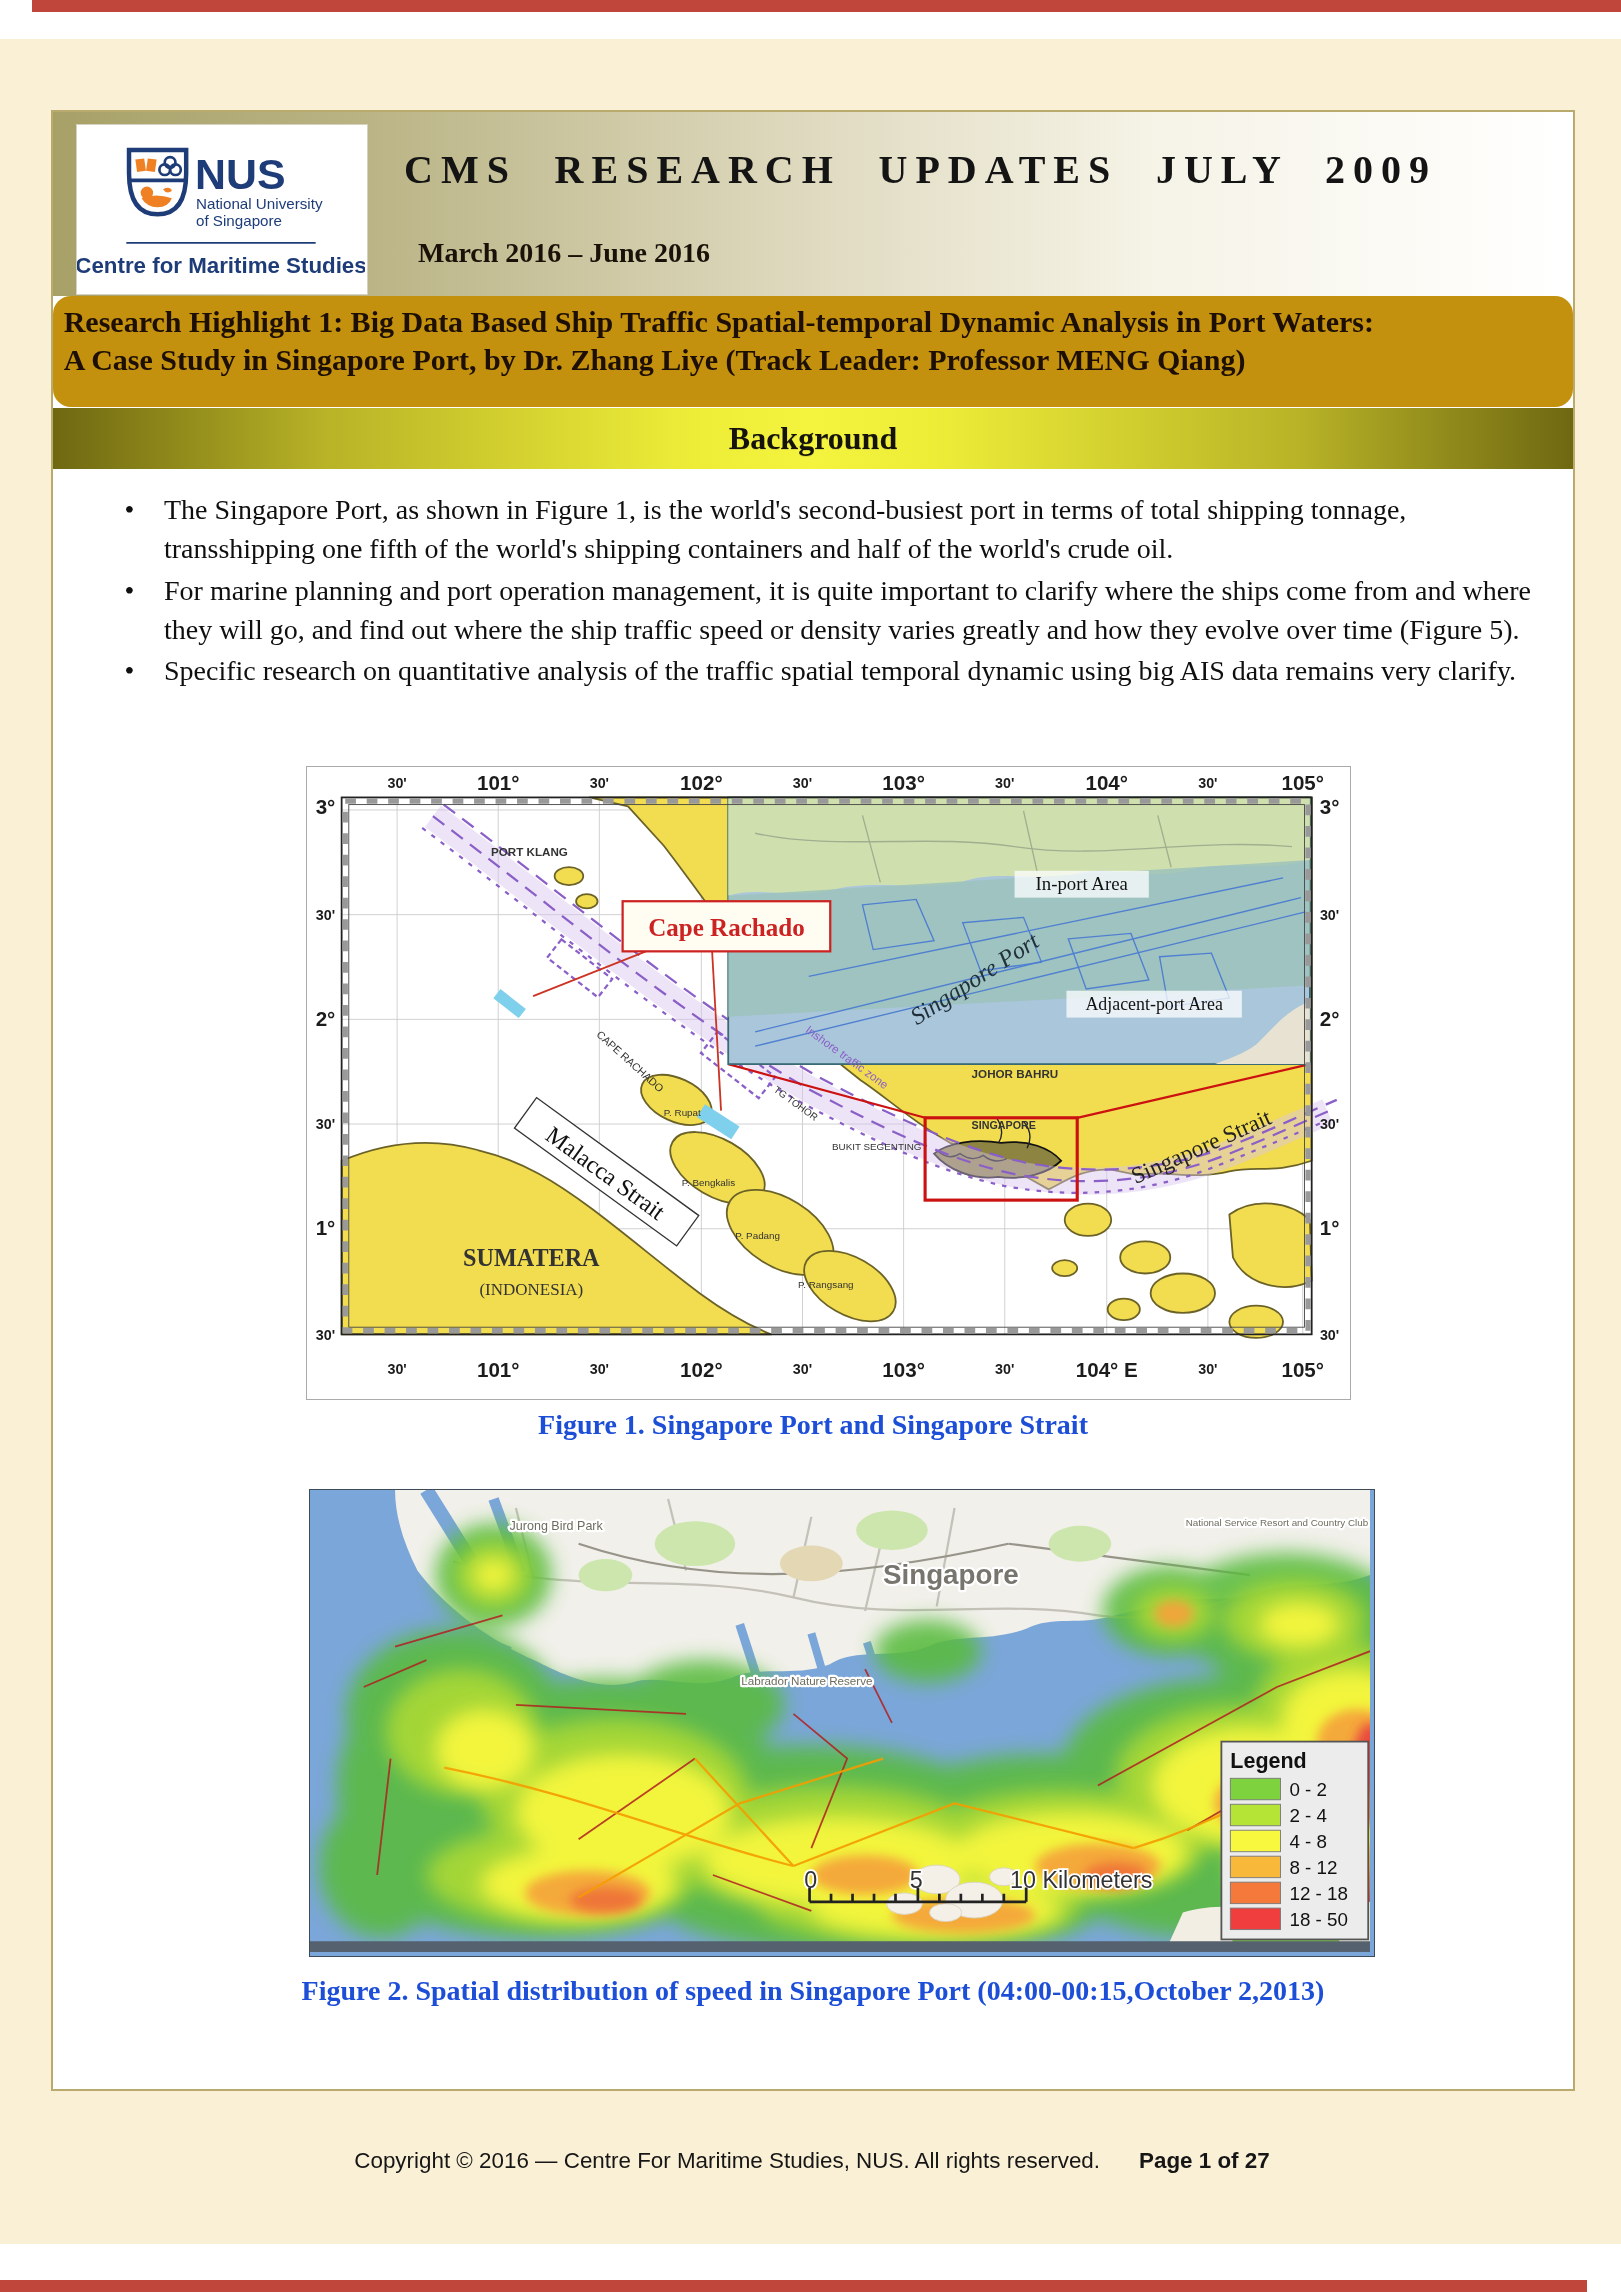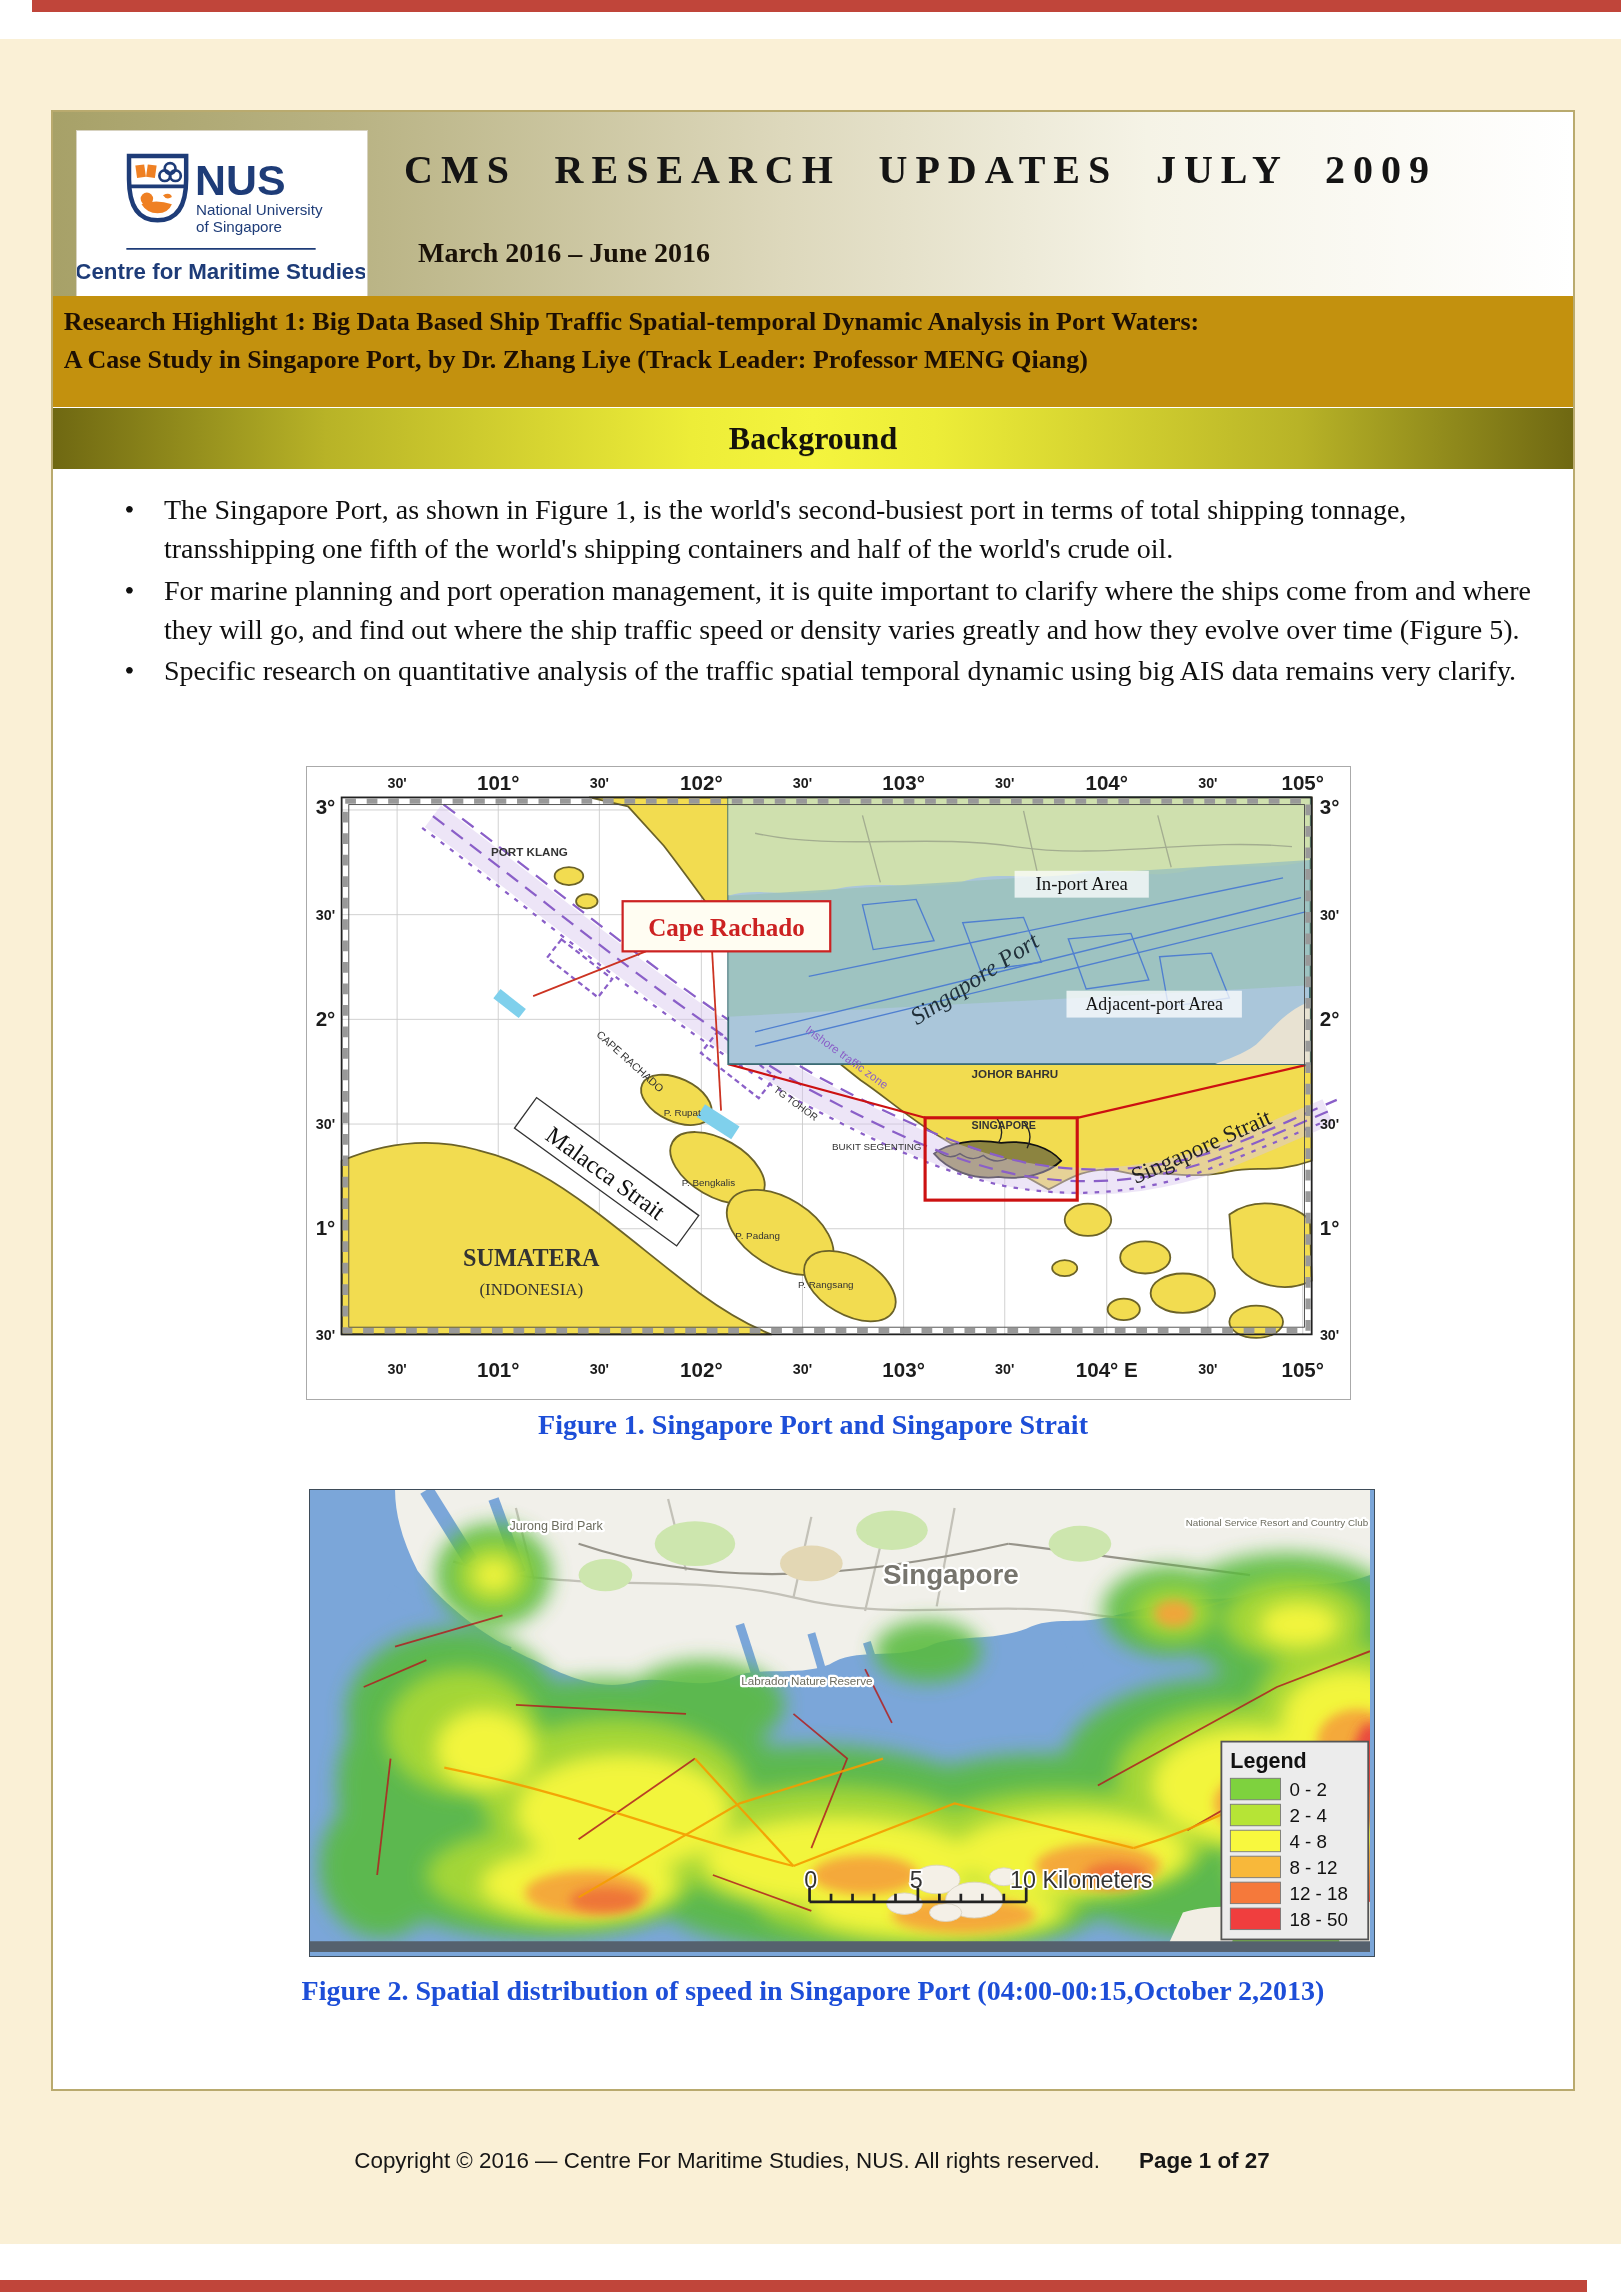--- a/index.html
+++ b/index.html
@@ -6,27 +6,27 @@
   .page{position:relative;width:1622px;height:2293px;background:#ffffff;overflow:hidden;
         font-family:"Liberation Serif",serif;}
   .bar{position:absolute;background:#c0453a;height:11.6px;}
   .bar.top{left:32px;top:0;width:1590px;}
   .bar.bottom{left:0;top:2280px;width:1587px;}
   .cream{position:absolute;left:0;top:39px;width:1622px;height:2205px;background:#faf0d6;}
   .content-box{position:absolute;left:51px;top:110px;width:1520px;height:1977px;
                background:#ffffff;border:2.7px solid #b9aa6e;}
   .header-band{position:absolute;left:0;top:0;width:100%;height:184px;
                background:linear-gradient(to right,#a7a168 0%,#b9b384 20%,#ddd8bc 48%,#f5f3e6 72%,#ffffff 100%);}
-  .logo-box{position:absolute;left:23px;top:18px;width:290px;height:169px;background:#ffffff;
+  .logo-box{position:absolute;left:23px;top:12px;width:290px;height:169px;background:#ffffff;
             border:0.9px solid #d7d2c0;text-decoration:underline;}
   .doc-title{position:absolute;left:351px;top:34px;font-size:40px;font-weight:bold;color:#141414;
              letter-spacing:8px;word-spacing:19.7px;white-space:nowrap;}
   .doc-subtitle{position:absolute;left:365px;top:125px;font-size:28px;font-weight:bold;color:#1a1208;}
   .highlight{position:absolute;left:0;top:184px;width:100%;height:111px;background:#c3910e;
-             color:#1d0f03;font-weight:bold;font-size:26px;line-height:38px;}
+             color:#1d0f03;font-weight:bold;font-size:30px;line-height:38px;border-radius:18px;}
   .highlight .inner{padding:7.2px 9px 0 10.7px;}
   .section-bar{position:absolute;left:0;top:296px;width:100%;height:61px;
       background:linear-gradient(to right,#6f6812 0%,#b8b327 18%,#eded38 42%,#f4f43e 50%,#eded38 58%,#b8b327 82%,#6f6812 100%);
       display:flex;align-items:center;justify-content:center;}
   .section-bar span{font-size:32px;font-weight:bold;color:#14120a;text-shadow:0 0.9px 0 #d8d840;}
   .bullets{position:absolute;left:52px;top:362px;width:1424px;list-style:none;margin:16px;padding:0;
            font-size:28px;line-height:39px;color:#0f0f0f;}
   .bullets li{position:relative;padding-left:43px;margin-bottom:2.7px;}
   .bullets li::before{content:"\2022";position:absolute;left:3.6px;top:0;font-size:28px;}
   .fig1{position:absolute;left:253px;top:654px;width:1043px;height:632px;border:0.9px solid #aaa;background:#fff;}

